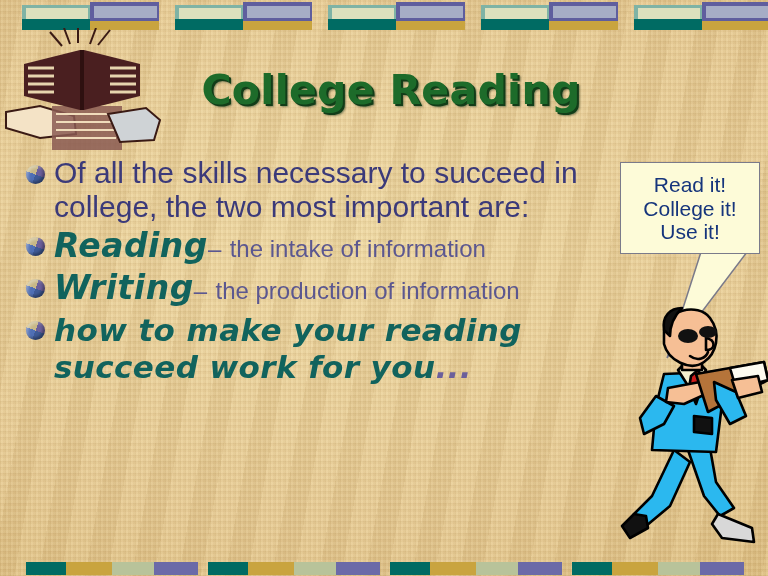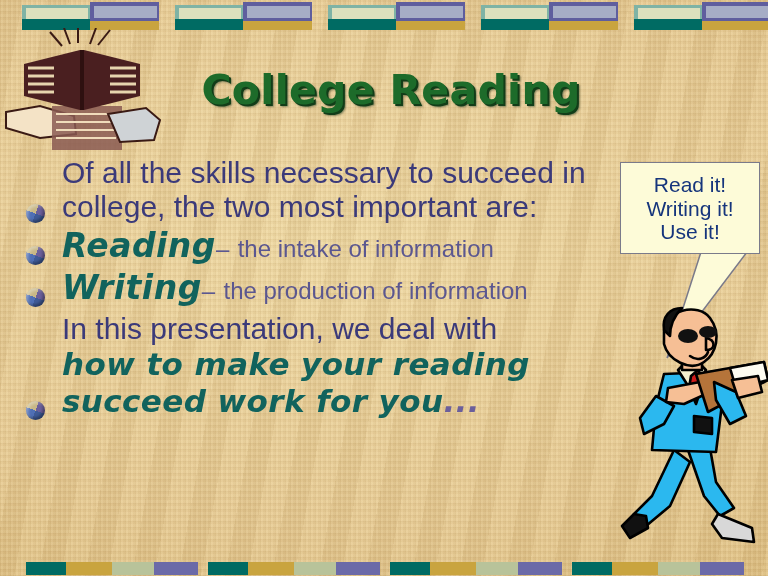--- a/index.html
+++ b/index.html
@@ -121,23 +121,22 @@
   }
 
   
   .body {
     position: absolute;
     left: 26px; top: 156px;
     width: 586px;
   }
   .bullet-row {
     display: flex;
-    align-items: flex-end;
+    align-items: flex-start;
     margin-bottom: 5px;
-    gap: 8px;
   }
   .bullet-icon {
     flex: 0 0 auto;
     width: 19px; height: 19px;
     margin-top: 9px;
     margin-right: 9px;
     border-radius: 50%;
     background:
       conic-gradient(from 200deg,
         #4f6fb5 0deg 90deg,
@@ -312,32 +311,32 @@
       <span class="bullet-text"><span class="kw">Reading</span><span class="dash">–</span> <span class="small">the intake of information</span></span>
     </div>
 
     <div class="bullet-row">
       <span class="bullet-icon"></span>
       <span class="bullet-text"><span class="kw">Writing</span><span class="dash">–</span> <span class="small">the production of information</span></span>
     </div>
 
     <div class="bullet-row">
       <span class="bullet-icon"></span>
-      <span class="bullet-text"><span>In this presentation, we deal with</span><span class="emph">how to make your reading</span><span class="emph"><span>succeed work for you</span><span class="ellipsis">...</span></span></span>
+      <span class="bullet-text"><span class="emph">how to make your reading</span><span class="emph"><span>succeed work for you</span><span class="ellipsis">...</span></span></span>
     </div>
 
   </div>
 
   <svg class="bubble-tail" viewBox="0 0 110 108">
     <polygon points="46,0 92,0 12,106" fill="#fdfbd8" stroke="#7a7a8a" stroke-width="1.5"></polygon>
   </svg>
 
   <div class="bubble">
     <div class="bubble-line">Read it!</div>
-    <div class="bubble-line">Writing it!</div>
+    <div class="bubble-line">College it!</div>
     <div class="bubble-line">Use it!</div>
   </div>
 
   <svg class="reader" viewBox="0 0 160 252">
     <g stroke="#000" stroke-width="2.6" stroke-linejoin="round" stroke-linecap="round">
 
       <path d="M62 150 L40 196 L22 214 L34 226 L58 206 L78 162 Z" fill="#2bb8ef"></path>
       <path d="M22 214 L10 226 L18 238 L36 228 L34 216 Z" fill="#111"></path>
 
       <path d="M76 150 L92 196 L108 216 L122 208 L104 182 L98 148 Z" fill="#2bb8ef"></path>

